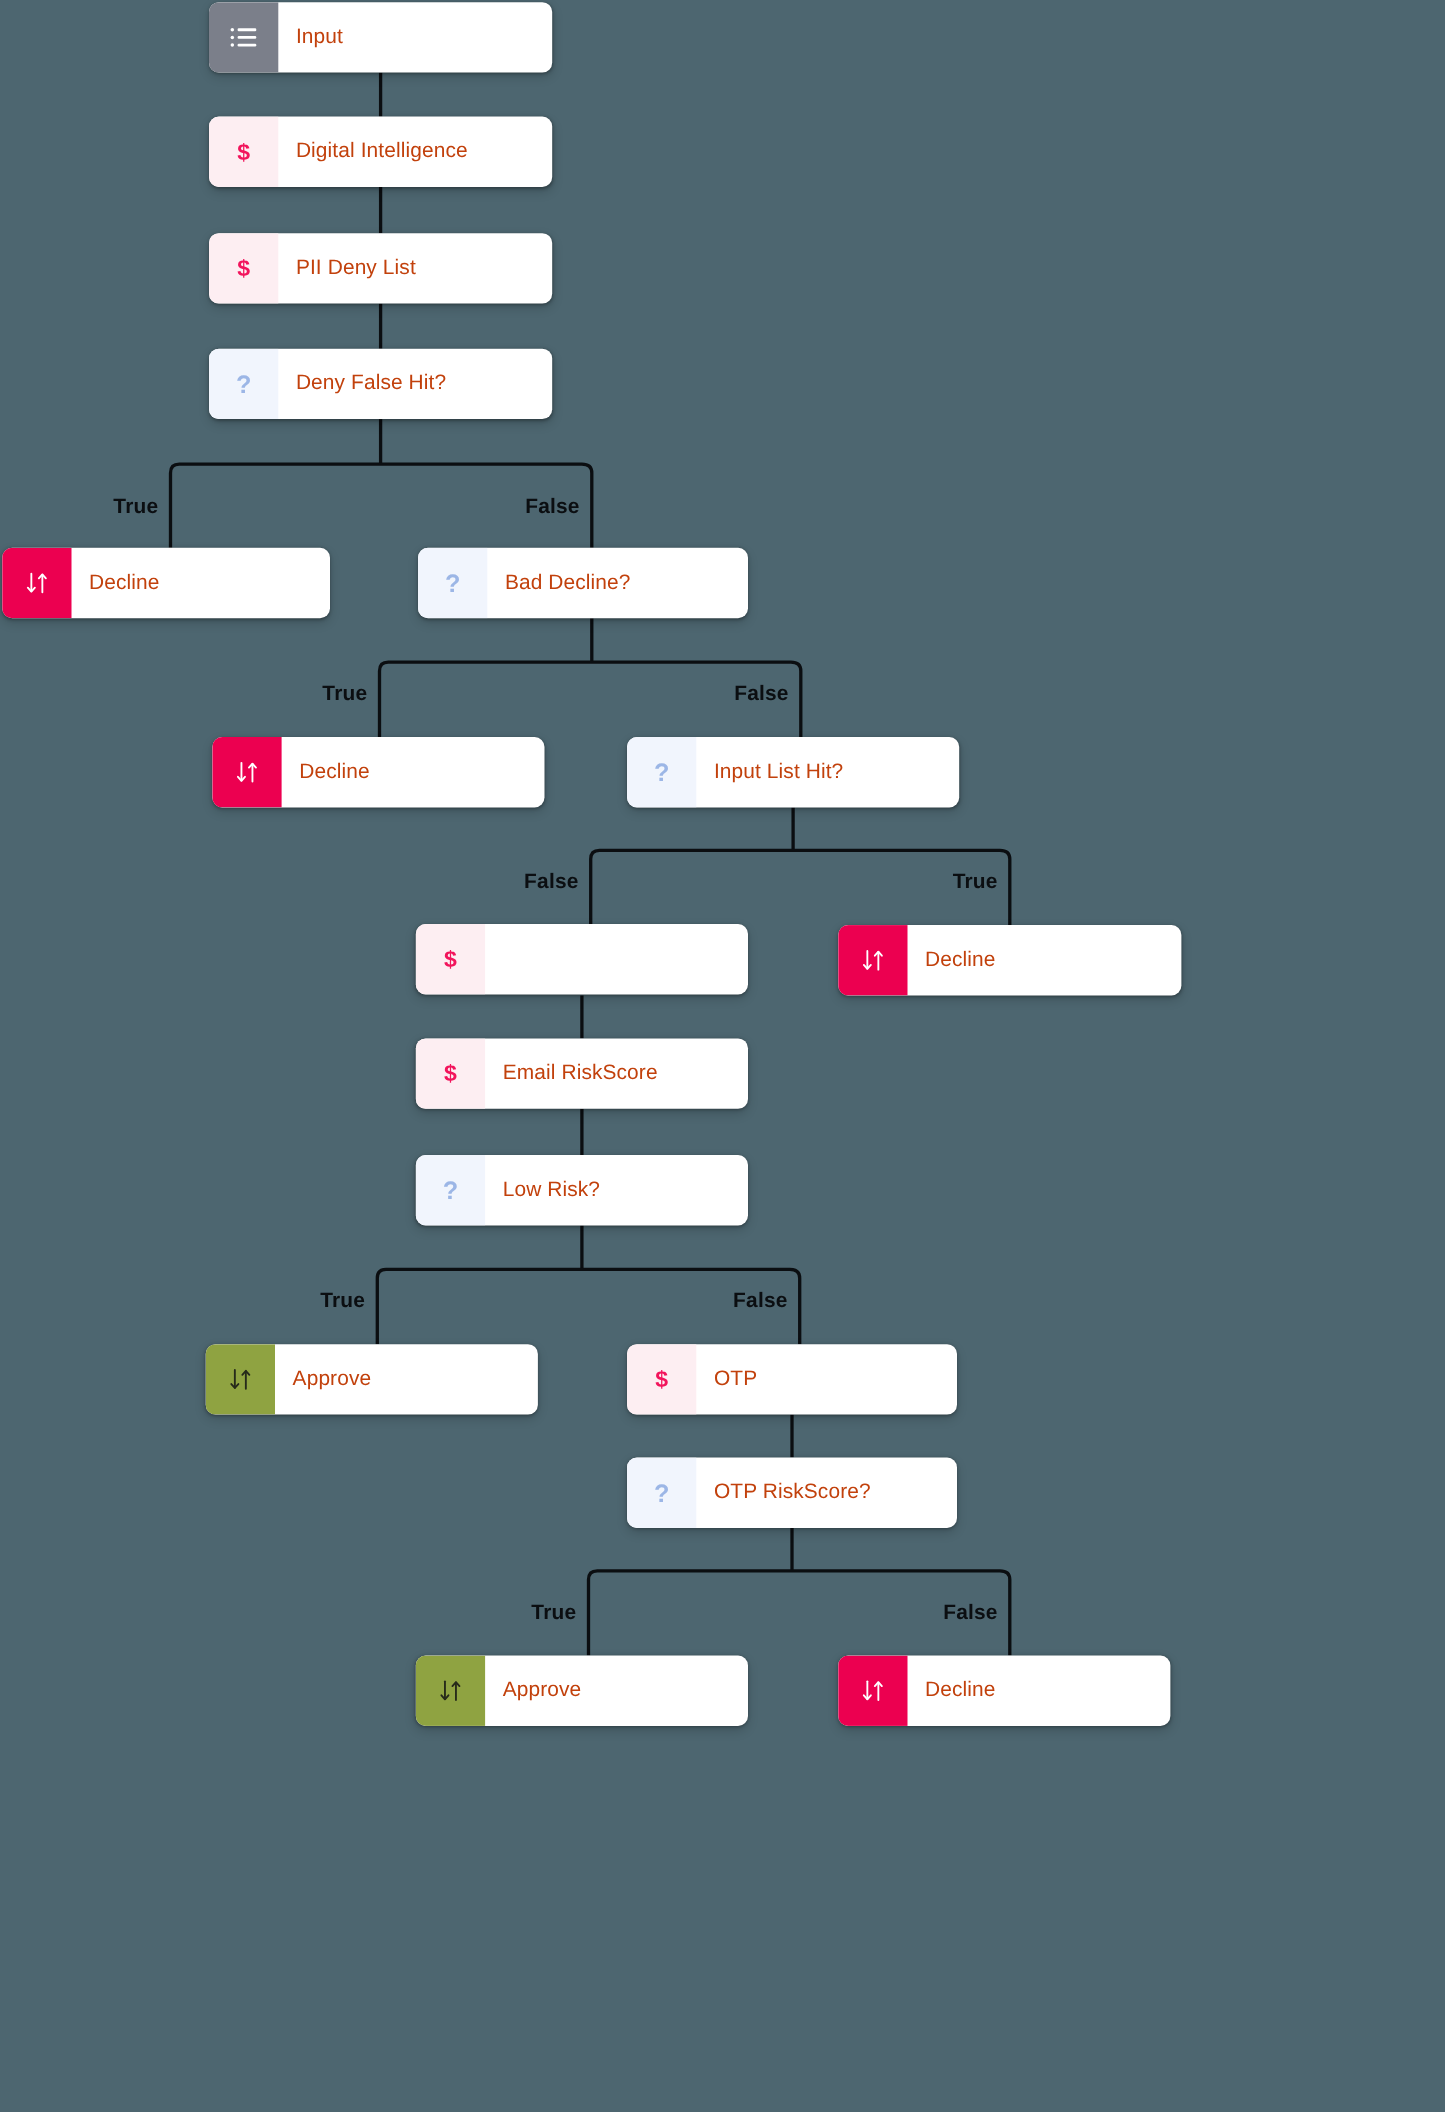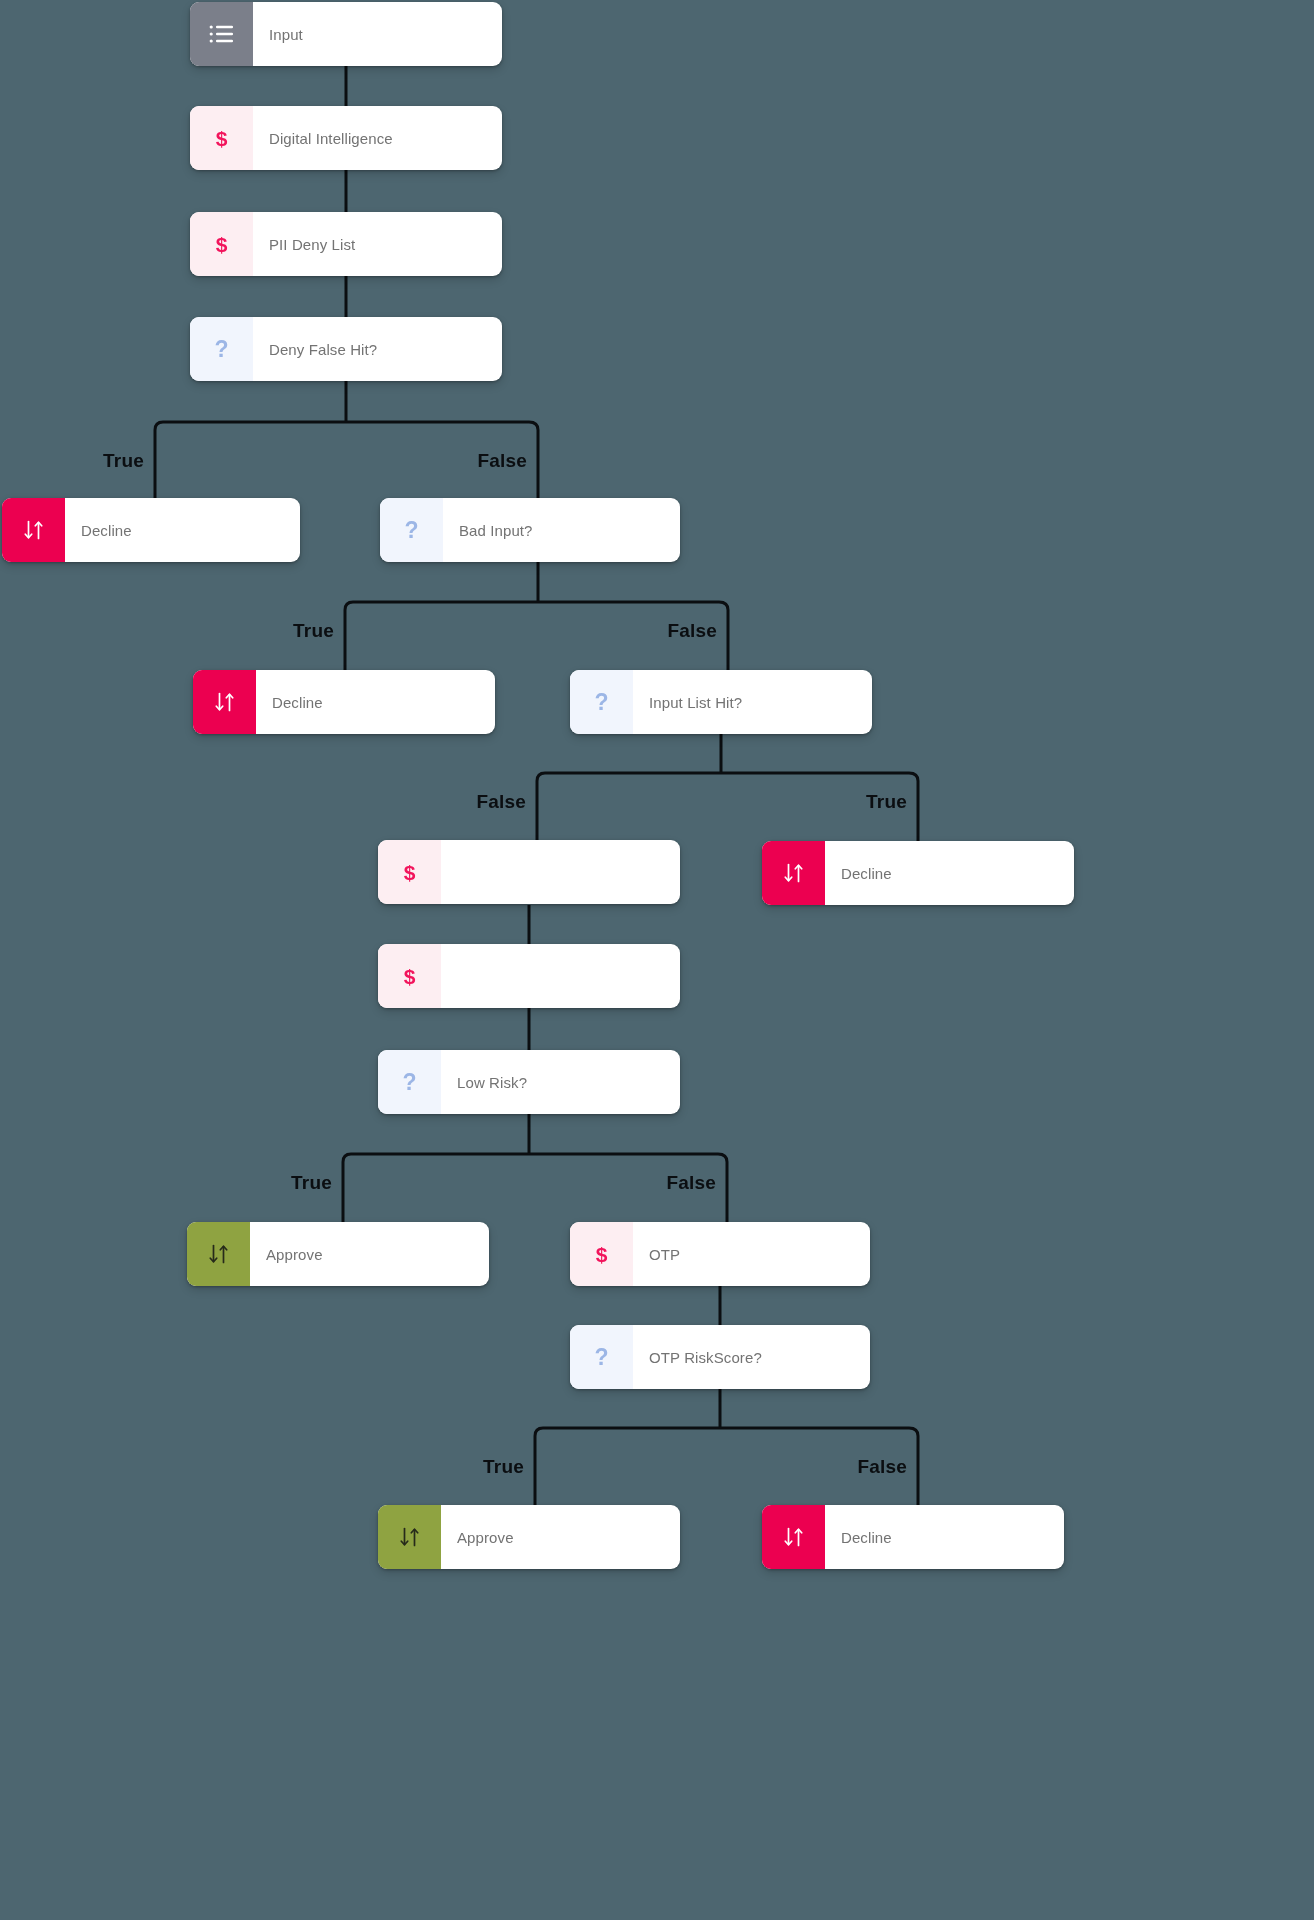--- a/index.html
+++ b/index.html
@@ -43,22 +43,22 @@
     align-items: center;
     justify-content: center;
     font-size: 21px;
     font-weight: bold;
     line-height: 1;
   }
   .node .label {
     display: flex;
     align-items: center;
     padding: 0 18px 0 16px;
-    font-size: 15px;
-    color: #737373;
+    font-size: 19px;
+    color: #c2410c;
     white-space: nowrap;
     letter-spacing: 0.1px;
   }
   
   .t-input  .glyphbox { background: #7b7f8a; color: #ffffff; }
   .t-call   .glyphbox { background: #fdeef2; color: #f2145c; }
   .t-branch .glyphbox { background: #f1f5fd; color: #9cb6e6; font-weight: 700; }
   .t-decline .glyphbox { background: #ec0050; color: #ffffff; }
   .t-approve .glyphbox { background: #8fa341; color: #262a1a; }
 
@@ -135,21 +135,21 @@
               <path d="M4.3 16.2 L 7.5 19.8 L 10.7 16.2"></path>
               <path d="M17.5 20.5 V 4.5"></path>
               <path d="M14.3 7.8 L 17.5 4.2 L 20.7 7.8"></path>
             </g>
           </svg>
         </div>
         <div class="label">Decline</div>
       </div>
       <div class="node t-branch" style="left: 380px; top: 498px; width: 300px;">
         <div class="glyphbox" style="font-size: 23px;">?</div>
-        <div class="label">Bad Input?</div>
+        <div class="label">Bad Decline?</div>
       </div>
       <div class="node t-decline" style="left: 193px; top: 670px; width: 302px;">
         <div class="glyphbox">
           <svg width="26" height="24" viewBox="0 0 26 24" aria-hidden="true">
             <g stroke="#ffffff" stroke-width="1.7" fill="none" stroke-linecap="round" stroke-linejoin="round">
               <path d="M7.5 3.5 V 19.5"></path>
               <path d="M4.3 16.2 L 7.5 19.8 L 10.7 16.2"></path>
               <path d="M17.5 20.5 V 4.5"></path>
               <path d="M14.3 7.8 L 17.5 4.2 L 20.7 7.8"></path>
             </g>
@@ -172,20 +172,21 @@
               <path d="M4.3 16.2 L 7.5 19.8 L 10.7 16.2"></path>
               <path d="M17.5 20.5 V 4.5"></path>
               <path d="M14.3 7.8 L 17.5 4.2 L 20.7 7.8"></path>
             </g>
           </svg>
         </div>
         <div class="label">Decline</div>
       </div>
       <div class="node t-call" style="left: 378px; top: 944px; width: 302px;">
         <div class="glyphbox">$</div>
+        <div class="label">Email RiskScore</div>
       </div>
       <div class="node t-branch" style="left: 378px; top: 1050px; width: 302px;">
         <div class="glyphbox" style="font-size: 23px;">?</div>
         <div class="label">Low Risk?</div>
       </div>
       <div class="node t-approve" style="left: 187px; top: 1222px; width: 302px;">
         <div class="glyphbox">
           <svg width="26" height="24" viewBox="0 0 26 24" aria-hidden="true">
             <g stroke="#262a1a" stroke-width="1.7" fill="none" stroke-linecap="round" stroke-linejoin="round">
               <path d="M7.5 3.5 V 19.5"></path>

